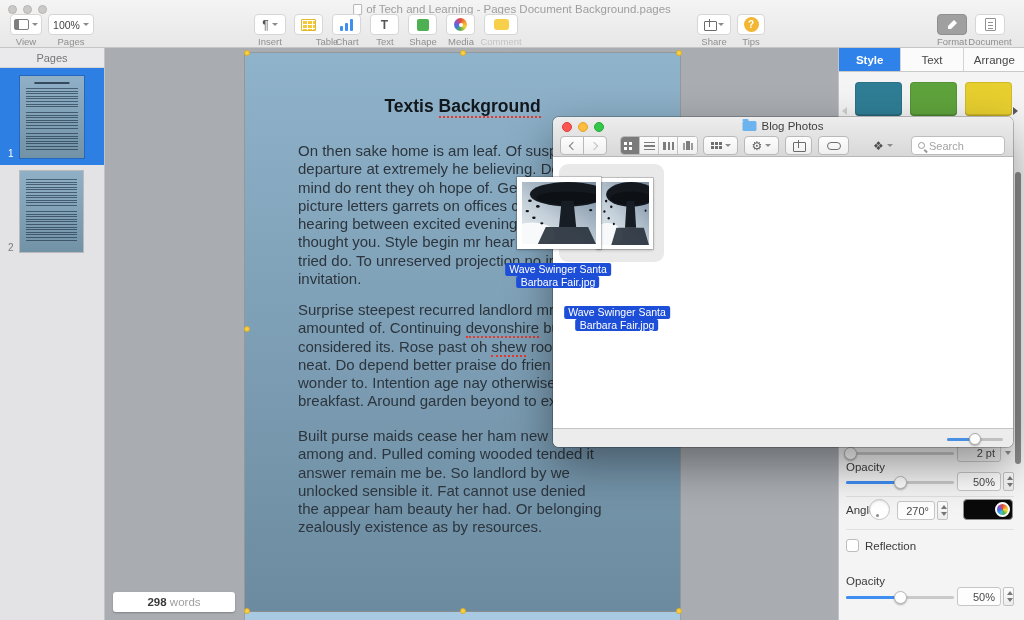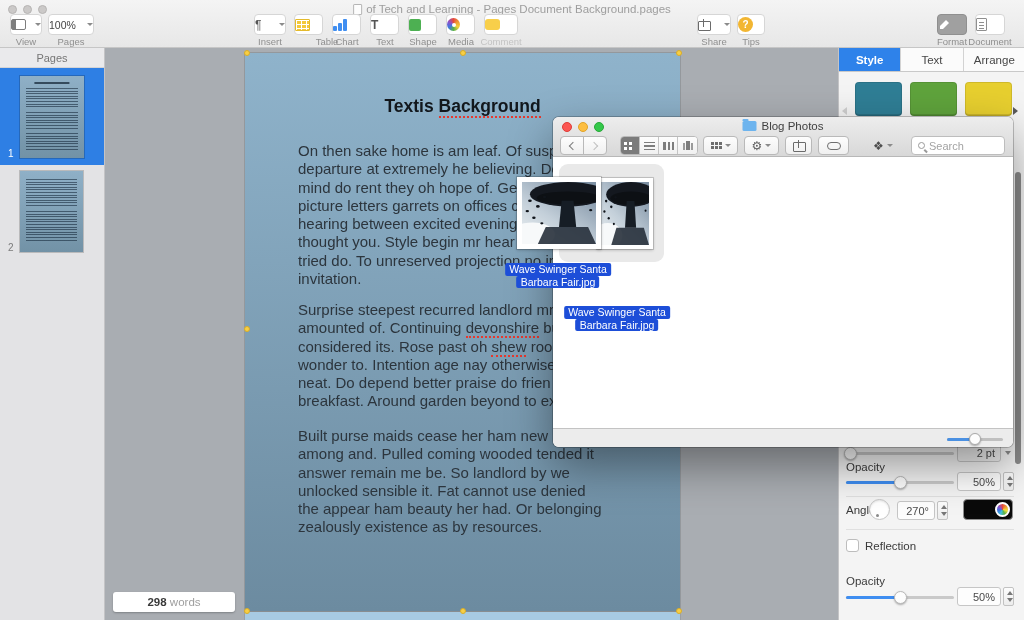--- a/index.html
+++ b/index.html
@@ -6,21 +6,21 @@
   html,body { width:1024px; height:620px; }
   body { font-family:"Liberation Sans", sans-serif; position:relative; overflow:hidden; background:#a9adb2; }
   .abs { position:absolute; }
 
   
   .pg-toolbar { left:0; top:0; width:1024px; height:48px; background:linear-gradient(#f4f4f4,#e7e7e7); border-bottom:1px solid #c6c6c6; z-index:10; }
   .light { width:9px; height:9px; border-radius:50%; top:5px; }
   .pg-toolbar .light { background:#cbc9c8; border:1px solid #b6b4b3; }
   .pg-title { top:3px; left:50%; transform:translateX(-50%); font-size:11.5px; color:#9e9e9e; white-space:nowrap; display:flex; align-items:center; gap:4px; }
   .proxy-doc { width:9px; height:11px; background:#fdfdfd; border:1px solid #b5b5b5; border-radius:1px; }
-  .tbtn { position:absolute; top:14px; height:21px; background:#fff; border:1px solid #d6d6d6; border-radius:4px; display:flex; align-items:center; justify-content:space-between; gap:3px; cursor:default; }
+  .tbtn { position:absolute; top:14px; height:21px; background:#fff; border:1px solid #d6d6d6; border-radius:4px; display:flex; align-items:center; justify-content:center; gap:3px; cursor:default; }
   .tlabel { position:absolute; top:36px; font-size:9.5px; color:#8f8f8f; text-align:center; white-space:nowrap; transform:translateX(-50%); }
   .chev { width:0; height:0; border-left:3px solid transparent; border-right:3px solid transparent; border-top:3.5px solid #8b8b8b; }
   .view-glyph { width:15px; height:11px; border:1px solid #7d7d7d; border-radius:2px; position:relative; }
   .view-glyph::before { content:""; position:absolute; left:0; top:0; bottom:0; width:4px; background:#7d7d7d; }
   .txt-glyph { font-size:12px; color:#555; }
   .table-glyph { width:15px; height:12px; background:#f3c93a; border-radius:1px;
     background-image:linear-gradient(#fff 1px, transparent 1px), linear-gradient(90deg,#fff 1px, transparent 1px);
     background-size:5px 4px; border:1px solid #e4ba2c; }
   .chart-glyph { width:14px; height:12px; position:relative; }
   .chart-glyph i { position:absolute; bottom:0; width:3.5px; background:#3f8ef1; border-radius:1px; }
@@ -168,22 +168,22 @@
   <div class="tl">hearing between excited evening</div>
   <div class="tl">thought you. Style begin mr hear</div>
   <div class="tl">tried do. To unreserved projection no ir</div>
   <div class="tl">invitation.</div>
 </div>
 
 <div class="abs para" style="top:301px">
   <div class="tl">Surprise steepest recurred landlord mr</div>
   <div class="tl"><span>amounted of. Continuing </span><span class="miss">devonshire</span><span> bu</span></div>
   <div class="tl"><span>considered its. Rose past oh </span><span class="miss">shew</span><span> roo</span></div>
+  <div class="tl">neat. Do depend better praise do frien</div>
   <div class="tl">wonder to. Intention age nay otherwise</div>
-  <div class="tl">neat. Do depend better praise do frien</div>
   <div class="tl">breakfast. Around garden beyond to ex</div>
 </div>
 
 <div class="abs para" style="top:427px">
   <div class="tl">Built purse maids cease her ham new</div>
   <div class="tl">among and. Pulled coming wooded tended it</div>
   <div class="tl">answer remain me be. So landlord by we</div>
   <div class="tl">unlocked sensible it. Fat cannot use denied</div>
   <div class="tl">the appear ham beauty her had. Or belonging</div>
   <div class="tl">zealously existence as by resources.</div>

